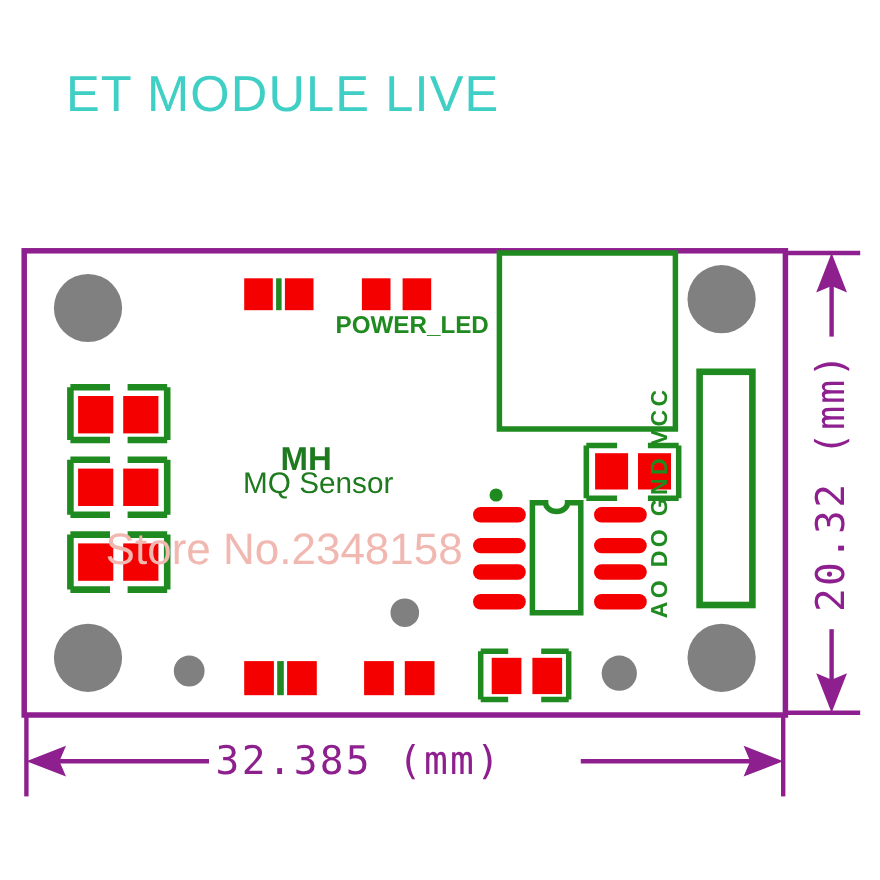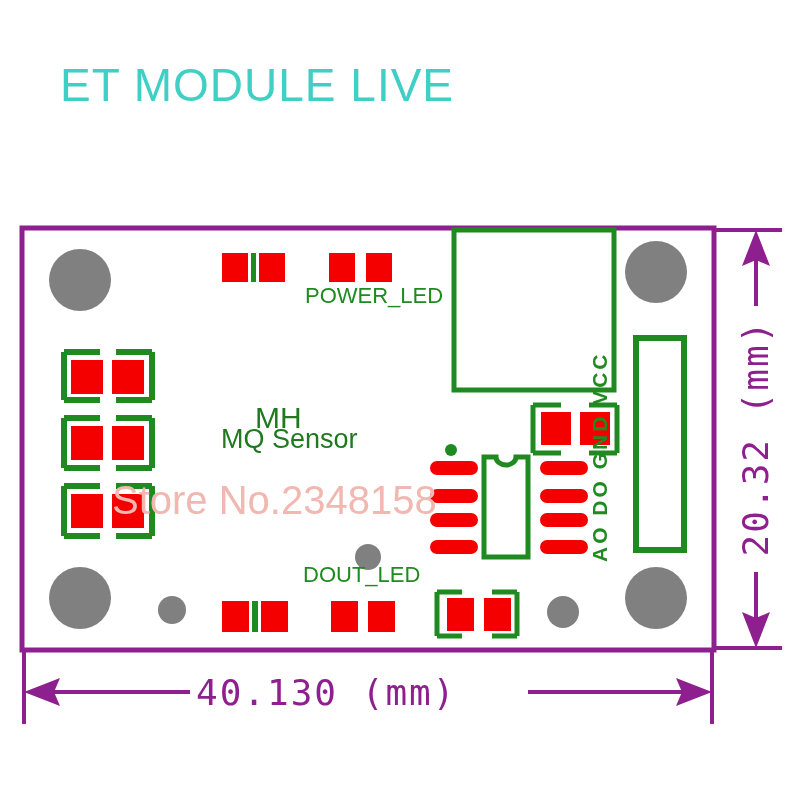--- a/index.html
+++ b/index.html
@@ -17,21 +17,21 @@
     color:#3fcfc5;font-weight:400;
     white-space:nowrap;
   }
 
   
   .canvas{position:absolute;left:0;top:0;width:800px;height:800px;}
   .canvas svg{display:block;}
 
   
   .silk{
-    position:absolute;color:#1f8a1f;font-weight:400;
+    position:absolute;color:#1f8a1f;font-weight:700;
     white-space:nowrap;font-family:"Liberation Sans",sans-serif;
   }
   .lbl-power{left:305px;top:283px;font-size:22px;}
   .lbl-dout{left:303px;top:562px;font-size:22px;}
   .lbl-mh{left:255px;top:385px;font-size:30px;color:#1f7a1f;margin-top:16px;}
   .lbl-mq{left:197px;top:424px;font-size:27px;font-weight:400;color:#1f7a1f;margin-left:24px;}
 
   .pinlabels{
     position:absolute;left:588px;top:322px;
     width:40px;height:240px;
@@ -61,21 +61,21 @@
     width:300px;text-align:center;
     font-size:36px;letter-spacing:2px;color:#8e1f8e;
     font-family:"DejaVu Sans Mono",monospace;
   }
 
   
   .watermark{
     position:absolute;left:96px;top:478px;
     font-size:40px;color:#f0b8b0;
     font-family:"Liberation Sans",sans-serif;
-    white-space:nowrap;letter-spacing:0px;margin-left:16px;
+    white-space:nowrap;letter-spacing:0px;
   }
 </style>
 </head>
 <body>
 
 <div id="stage">
 
   <div class="title">ET MODULE LIVE</div>
 
   <div class="canvas">
@@ -183,28 +183,27 @@
       <polygon points="24,692 60,678 54,692 60,706"></polygon>
       <polygon points="712,692 676,678 682,692 676,706"></polygon>
       <polygon points="756,230 742,266 756,260 770,266"></polygon>
       <polygon points="756,648 742,612 756,618 770,612"></polygon>
     </g>
 
   </svg>
   </div>
 
   <div class="silk lbl-power">POWER_LED</div>
-  <div class="silk lbl-dout">DOUT_LED</div>
   <div class="silk lbl-mh">MH</div>
   <div class="silk lbl-mq">MQ Sensor</div>
 
   <div class="pinlabels">
     <span>AO  DO GND VCC</span>
   </div>
 
-  <div class="dim dim-h">40.130  (mm)</div>
+  <div class="dim dim-h">32.385  (mm)</div>
   <div class="dim-v-wrap">
     <div class="dim-v">20.32  (mm)</div>
   </div>
 
   <div class="watermark">Store No.2348158</div>
 
 </div>
 
 </body></html>

